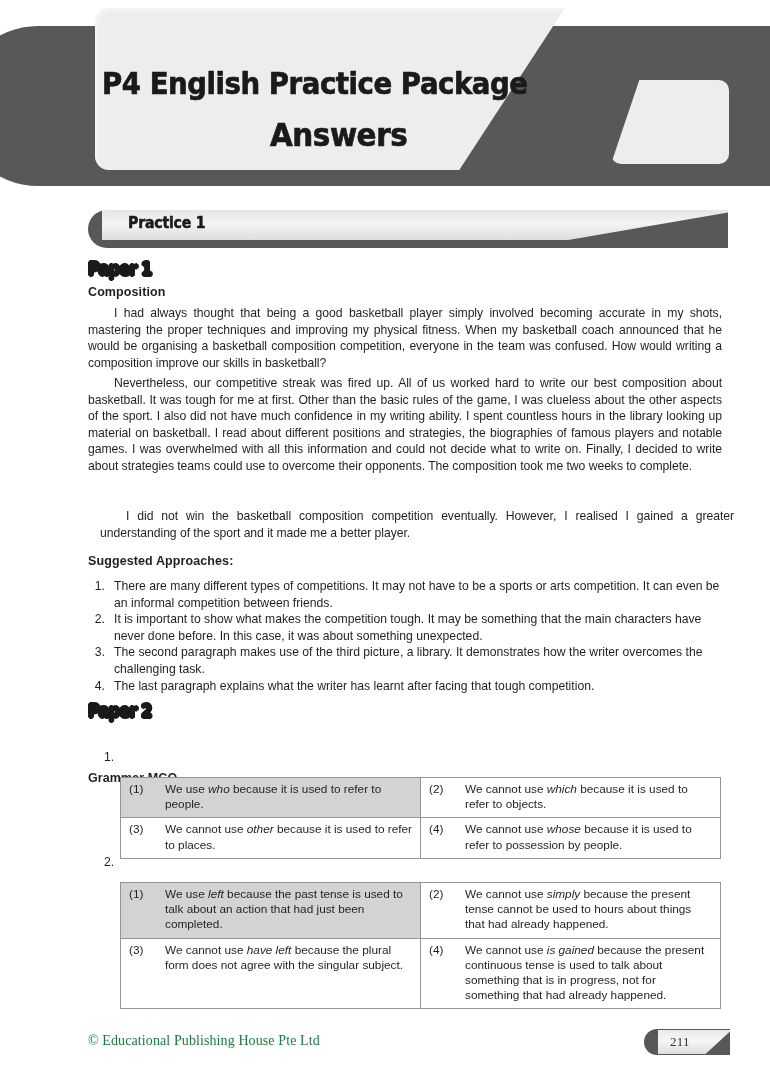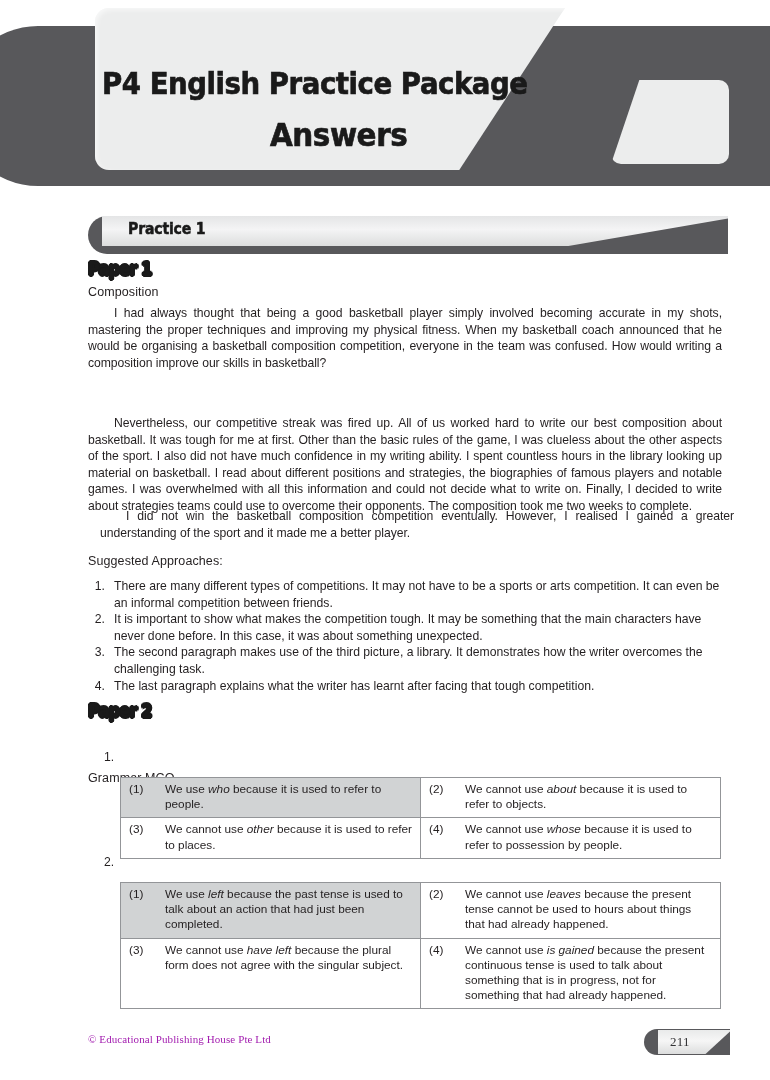--- a/index.html
+++ b/index.html
@@ -92,21 +92,21 @@
     left: 270px;
     top: 108px;
     font-size: 32px;
     transform-origin: left center;
   }
 
   
   .practice-banner {
     position: absolute;
     left: 88px;
-    top: 216px;
+    top: 210px;
     width: 635px;
     height: 38px;
   }
   .practice-cap {
     position: absolute;
     left: 0;
     top: 0;
     width: 640px;
     height: 38px;
     background: #58585b;
@@ -150,21 +150,21 @@
     paint-order: stroke fill;
     text-shadow:
        1.6px 0 0 #1a1a1a, -1.6px 0 0 #1a1a1a,
        0 1.6px 0 #1a1a1a, 0 -1.6px 0 #1a1a1a,
        1.2px 1.2px 0 #1a1a1a, -1.2px 1.2px 0 #1a1a1a,
        1.2px -1.2px 0 #1a1a1a, -1.2px -1.2px 0 #1a1a1a;
   }
   .sub-head {
     position: absolute;
     font-size: 12.5px;
-    font-weight: normal;
+    font-weight: bold;
     color: #231f20;
     letter-spacing: 0.1px;
   }
   .body-para {
     position: absolute;
     font-size: 12.2px;
     line-height: 16.6px;
     color: #231f20;
     text-align: justify;
     letter-spacing: -0.05px;
@@ -226,22 +226,22 @@
   }
   .mcq-table td.shaded { background: #d1d3d4; }
   .mcq-table em { font-style: italic; text-align: center; }
 
   
   .footer-copy {
     position: absolute;
     left: 88px;
     top: 1033px;
     font-family: "Liberation Serif", serif;
-    font-size: 11px;
-    color: #a21caf;
+    font-size: 14px;
+    color: #15803d;
     letter-spacing: 0.1px;
   }
   .page-badge {
     position: absolute;
     left: 644px;
     top: 1029px;
     width: 86px;
     height: 26px;
   }
   .page-badge-dark {
@@ -288,21 +288,21 @@
   <div class="practice-label">Practice 1</div>
 </div>
 
 <div class="paper-head" style="left:88px; top:258px;">Paper 1</div>
 <div class="sub-head" style="left:88px; top:285px;">Composition</div>
 
 <div class="body-para" style="left:88px; top:305px; width:634px;">
   <span class="indent"></span><span>I had always thought that being a good basketball player simply involved becoming accurate in my shots, mastering the proper techniques and improving my physical fitness. When my basketball coach announced that he would be organising a basketball composition competition, everyone in the team was confused. How would writing a composition improve our skills in basketball?</span>
 </div>
 
-<div class="body-para" style="left:88px; top:375px; width:634px;margin-top:40px;">
+<div class="body-para" style="left:88px; top:375px; width:634px;">
   <span class="indent"></span><span>Nevertheless, our competitive streak was fired up. All of us worked hard to write our best composition about basketball. It was tough for me at first. Other than the basic rules of the game, I was clueless about the other aspects of the sport. I also did not have much confidence in my writing ability. I spent countless hours in the library looking up material on basketball. I read about different positions and strategies, the biographies of famous players and notable games. I was overwhelmed with all this information and could not decide what to write on. Finally, I decided to write about strategies teams could use to overcome their opponents. The composition took me two weeks to complete.</span>
 </div>
 
 <div class="body-para" style="left:100px; top:508px; width:634px;">
   <span class="indent"></span><span>I did not win the basketball composition competition eventually. However, I realised I gained a greater understanding of the sport and it made me a better player.</span>
 </div>
 
 <div class="sub-head" style="left:88px; top:554px;">Suggested Approaches:</div>
 
 <div class="num-list" style="left:88px; top:578px; width:634px;">
@@ -327,39 +327,39 @@
 <div class="paper-head" style="left:88px; top:700px;">Paper 2</div>
 <div class="sub-head" style="left:88px; top:727px;margin-top:44px;">Grammar MCQ</div>
 
 <div class="q-number" style="left:104px; top:750px;">1.</div>
 <table class="mcq-table" style="left:120px; top:777px;">
   <tbody>
       <tr>
     <td class="opt-label shaded">(1)</td>
     <td class="opt-text shaded"><span>We use </span><em>who</em><span> because it is used to refer to people.</span></td>
     <td class="opt-label">(2)</td>
-    <td class="opt-text"><span>We cannot use </span><em>about</em><span> because it is used to refer to objects.</span></td>
+    <td class="opt-text"><span>We cannot use </span><em>which</em><span> because it is used to refer to objects.</span></td>
   </tr>
   <tr>
     <td class="opt-label">(3)</td>
     <td class="opt-text"><span>We cannot use </span><em>other</em><span> because it is used to refer to places.</span></td>
     <td class="opt-label">(4)</td>
     <td class="opt-text"><span>We cannot use </span><em>whose</em><span> because it is used to refer to possession by people.</span></td>
   </tr>
 </tbody>
   </table>
 
 <div class="q-number" style="left:104px; top:855px;">2.</div>
 <table class="mcq-table" style="left:120px; top:882px;">
   <tbody>
       <tr>
     <td class="opt-label shaded">(1)</td>
     <td class="opt-text shaded"><span>We use </span><em>left</em><span> because the past tense is used to talk about an action that had just been completed.</span></td>
     <td class="opt-label">(2)</td>
-    <td class="opt-text"><span>We cannot use </span><em>leaves</em><span> because the present tense cannot be used to hours about things that had already happened.</span></td>
+    <td class="opt-text"><span>We cannot use </span><em>simply</em><span> because the present tense cannot be used to hours about things that had already happened.</span></td>
   </tr>
   <tr>
     <td class="opt-label">(3)</td>
     <td class="opt-text"><span>We cannot use </span><em>have left</em><span> because the plural form does not agree with the singular subject.</span></td>
     <td class="opt-label">(4)</td>
     <td class="opt-text"><span>We cannot use </span><em>is gained</em><span> because the present continuous tense is used to talk about something that is in progress, not for something that had already happened.</span></td>
   </tr>
 </tbody>
   </table>
 

